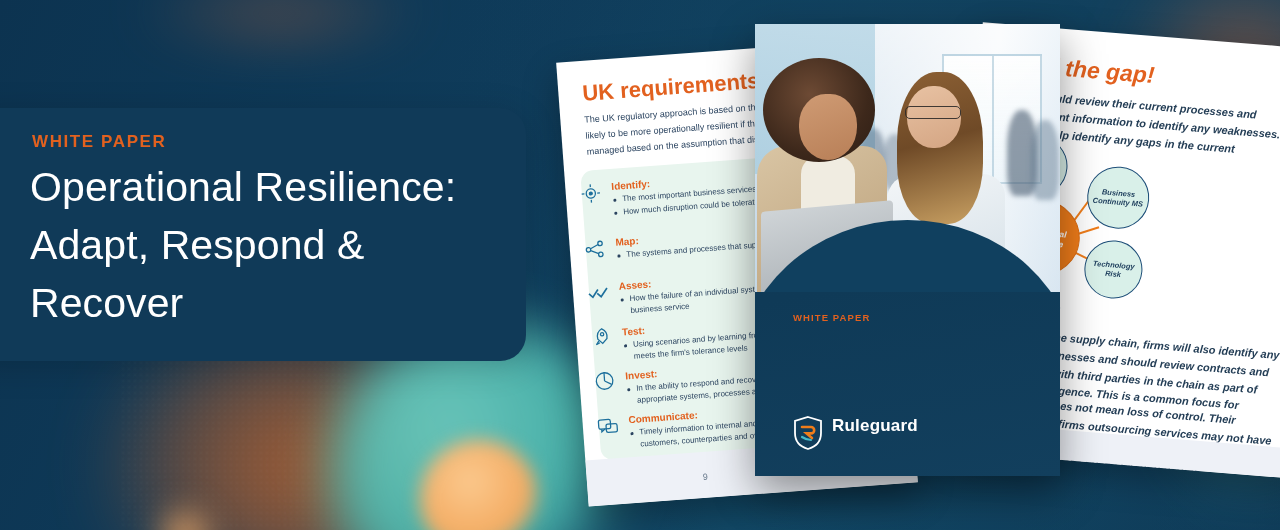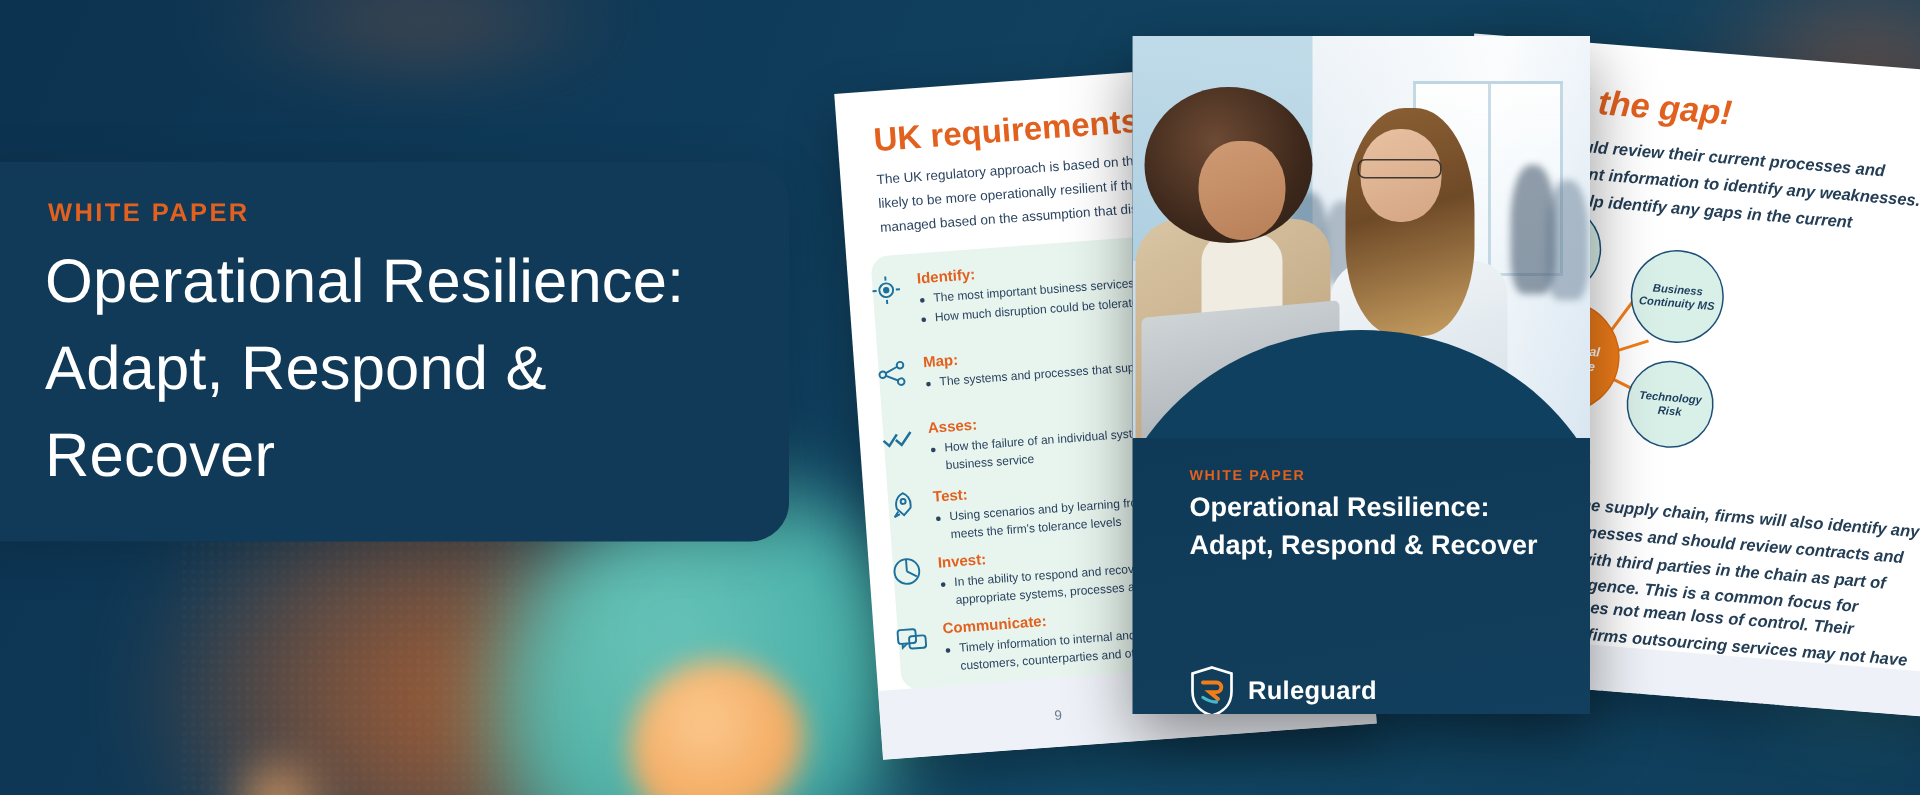--- a/index.html
+++ b/index.html
@@ -264,21 +264,21 @@
 
   .cover-eyebrow {
     position:absolute; left:38px; top:288px;
     color:#e2611f; font-size:9.5px; font-weight:700; letter-spacing:1.1px;
   }
   .cover-title {
     position:absolute; left:38px; top:302px; width:250px;
     color:#ffffff; font-size:18px; font-weight:700; line-height:1.38;
   }
   .cover-logo {
-    position:absolute; left:38px; top:392px; display:flex; align-items:center; gap:9px;margin-top:28px;
+    position:absolute; left:38px; top:392px; display:flex; align-items:flex-start; gap:9px;
   }
   .cover-logo .mark { width:30px; height:34px; display:block; }
   .cover-logo .word { color:#ffffff; font-size:17px; font-weight:700; letter-spacing:.2px; }
 </style>
 </head>
 <body>
 
 <div id="stage">
 
   <div class="bg-base"></div>
@@ -422,22 +422,20 @@
         <div class="wB-glass"></div>
         <div class="wA-body"></div>
         <div class="wA-shirt"></div>
         <div class="wA-hair"></div>
         <div class="wA-face"></div>
         <div class="laptop"></div>
         <div class="cover-mask"></div>
       </div>
 
       <div class="cover-eyebrow">WHITE PAPER</div>
-      <div class="cover-title" style="white-space:pre-line">Operational Resilience:
-Adapt, Respond &amp; Recover</div>
 
       <div class="cover-logo">
         <span class="mark">
           <svg viewBox="0 0 30 34">
             <path d="M15 1L28 5v12c0 9-6 14-13 16C8 31 2 26 2 17V5L15 1z" fill="none" stroke="#ffffff" stroke-width="1.8"></path>
             <path d="M9 11h9a3.2 3.2 0 0 1 0 6.4h-4.5L19 22" fill="none" stroke="#f07d1a" stroke-width="2.6" stroke-linecap="round"></path>
             <path d="M9 21c3 2 6 3 9 3" fill="none" stroke="#46b9c8" stroke-width="2.2" stroke-linecap="round"></path>
           </svg>
         </span>
         <span class="word">Ruleguard</span>

